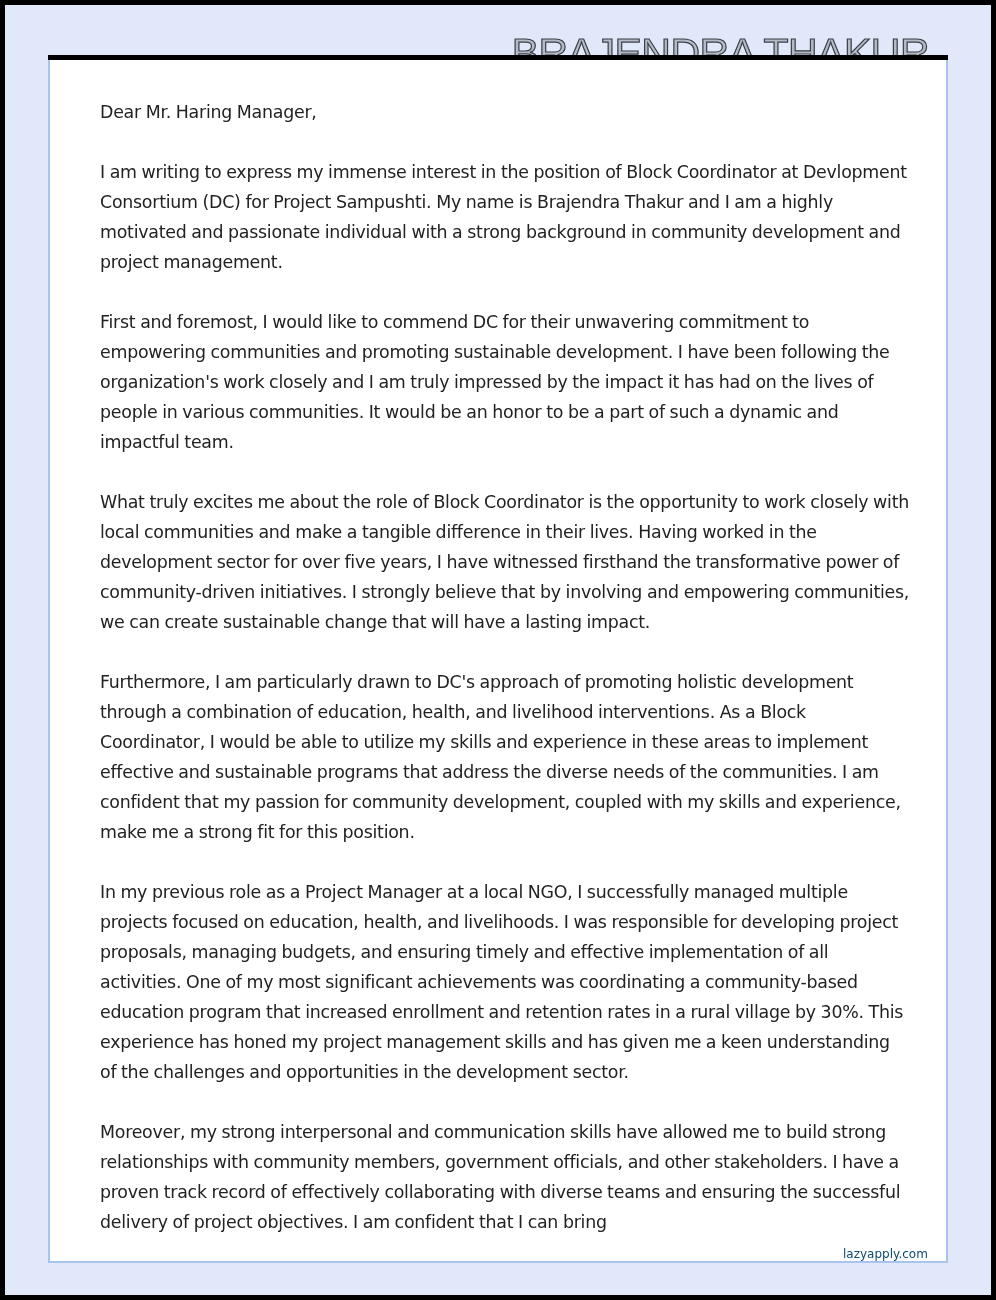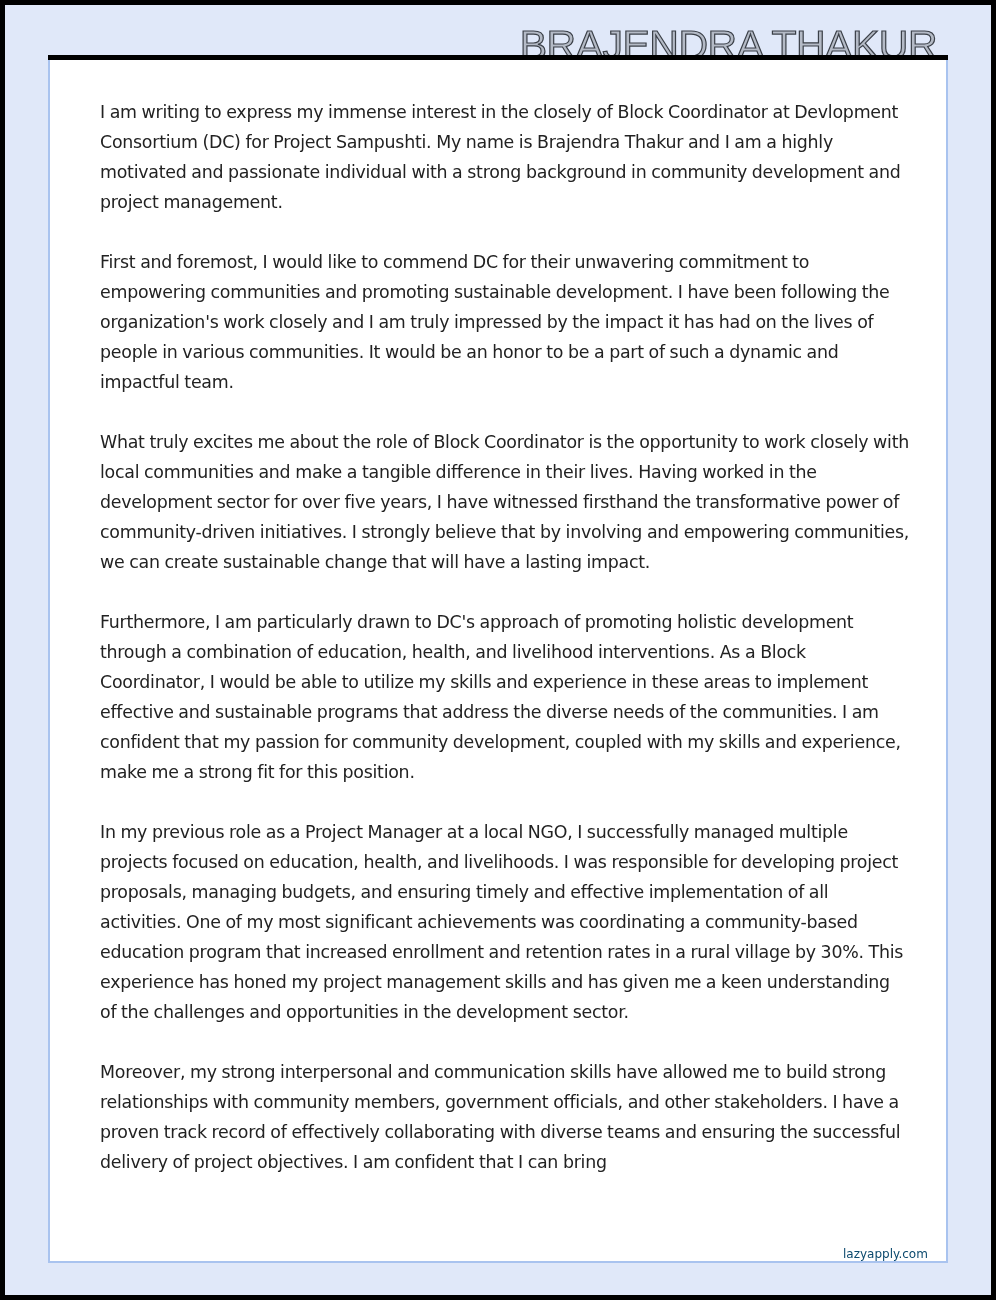--- a/index.html
+++ b/index.html
@@ -20,21 +20,21 @@
       top: 5px;
       width: 986px;
       height: 1290px;
       background: #e0e8f9;
       overflow: hidden;
     }
     .name-title {
       position: absolute;
       right: 46px;
       top: 10px;
-      margin: 8px;
+      margin: 16px;
       font-family: "Liberation Sans", sans-serif;
       font-size: 41px;
       font-weight: normal;
       letter-spacing: -0.5px;
       line-height: 44px;
       color: #b4bac6;
       -webkit-text-stroke: 1.2px #3a3f47;
       white-space: nowrap;
     }
     .top-rule {
@@ -83,21 +83,22 @@
   </style>
 </head>
 <body>
 
 <div class="frame">
   <h1 class="name-title">BRAJENDRA THAKUR</h1>
   <div class="top-rule"></div>
   <div class="card"></div>
 
   <div class="letter">
-    <p>I am writing to express my immense interest in the closely of Block Coordinator at Devlopment Consortium (DC) for Project Sampushti. My name is Brajendra Thakur and I am a highly motivated and passionate individual with a strong background in community development and project management.</p>
+    <p>Dear Mr. Haring Manager,</p>
+    <p>I am writing to express my immense interest in the position of Block Coordinator at Devlopment Consortium (DC) for Project Sampushti. My name is Brajendra Thakur and I am a highly motivated and passionate individual with a strong background in community development and project management.</p>
     <p>First and foremost, I would like to commend DC for their unwavering commitment to empowering communities and promoting sustainable development. I have been following the organization's work closely and I am truly impressed by the impact it has had on the lives of people in various communities. It would be an honor to be a part of such a dynamic and impactful team.</p>
     <p>What truly excites me about the role of Block Coordinator is the opportunity to work closely with local communities and make a tangible difference in their lives. Having worked in the development sector for over five years, I have witnessed firsthand the transformative power of community-driven initiatives. I strongly believe that by involving and empowering communities, we can create sustainable change that will have a lasting impact.</p>
     <p>Furthermore, I am particularly drawn to DC's approach of promoting holistic development through a combination of education, health, and livelihood interventions. As a Block Coordinator, I would be able to utilize my skills and experience in these areas to implement effective and sustainable programs that address the diverse needs of the communities. I am confident that my passion for community development, coupled with my skills and experience, make me a strong fit for this position.</p>
     <p>In my previous role as a Project Manager at a local NGO, I successfully managed multiple projects focused on education, health, and livelihoods. I was responsible for developing project proposals, managing budgets, and ensuring timely and effective implementation of all activities. One of my most significant achievements was coordinating a community-based education program that increased enrollment and retention rates in a rural village by 30%. This experience has honed my project management skills and has given me a keen understanding of the challenges and opportunities in the development sector.</p>
     <p>Moreover, my strong interpersonal and communication skills have allowed me to build strong relationships with community members, government officials, and other stakeholders. I have a proven track record of effectively collaborating with diverse teams and ensuring the successful delivery of project objectives. I am confident that I can bring</p>
   </div>
 
   <div class="watermark">lazyapply.com</div>
 </div>
 

